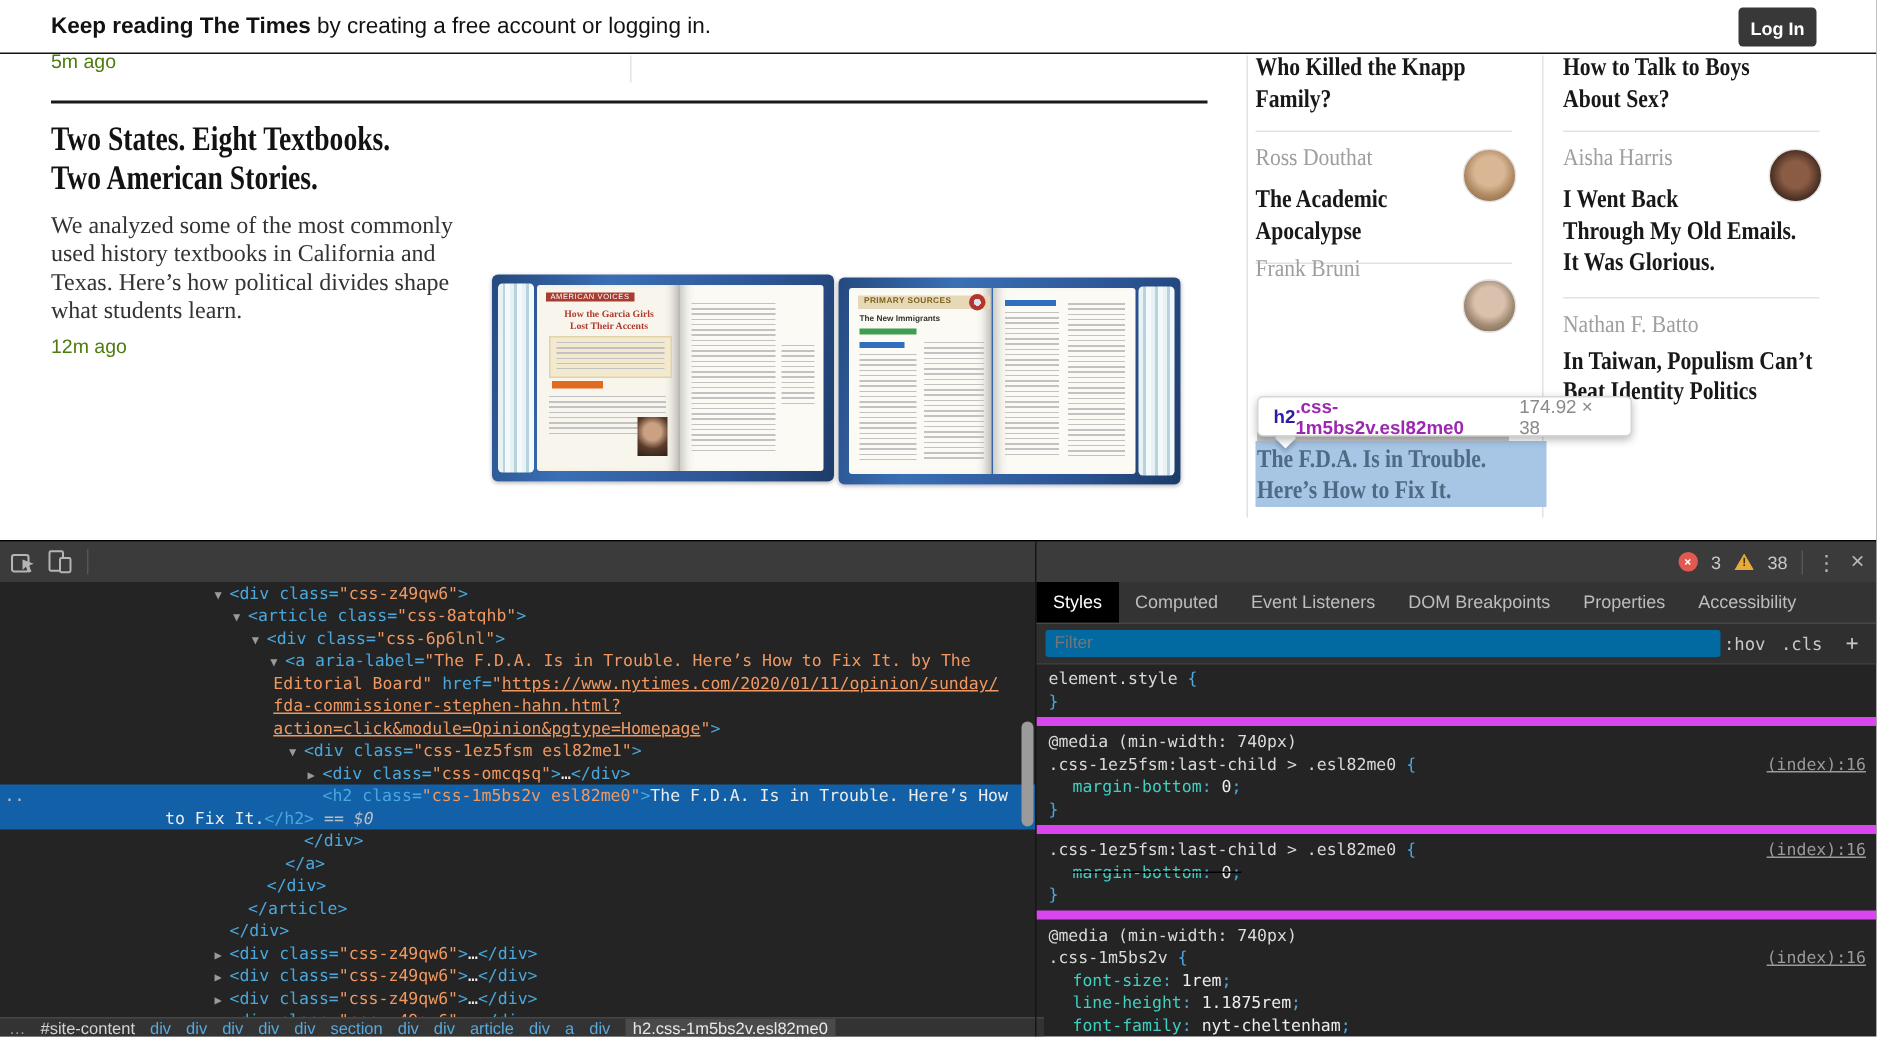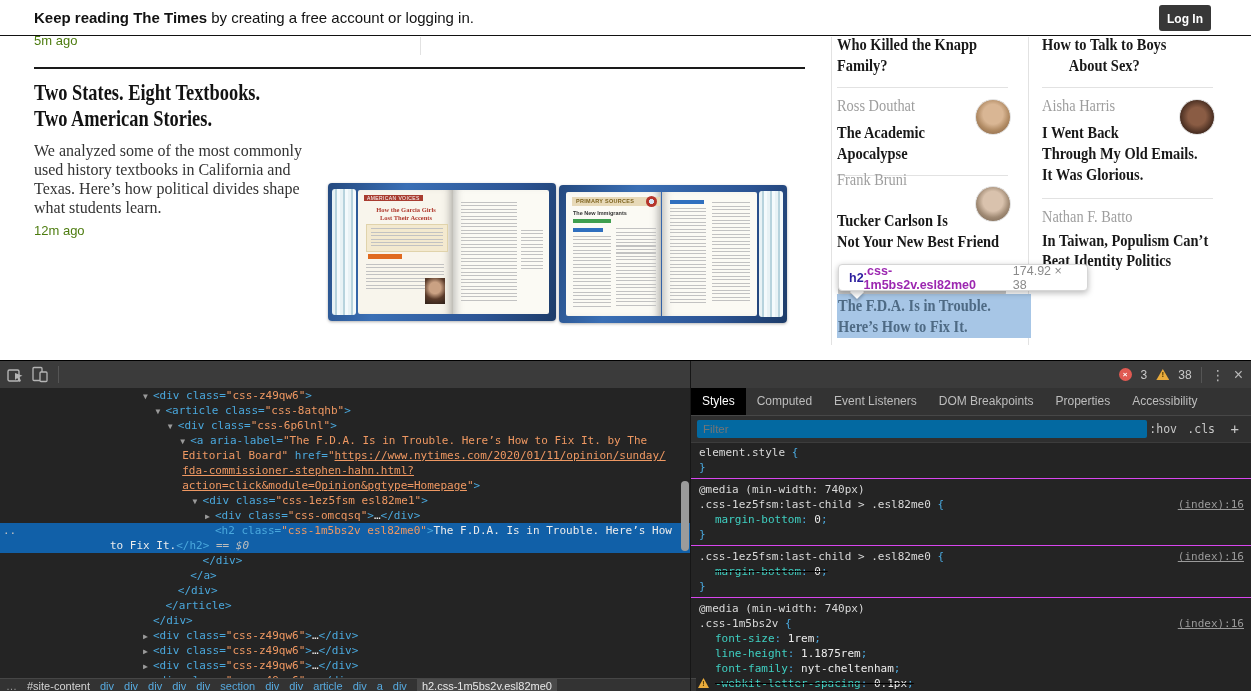--- a/index.html
+++ b/index.html
@@ -106,21 +106,21 @@
   .sb-tabs{position:absolute;left:0;top:27px;width:560px;height:27px;background:#333;
            border-bottom:1px solid #474747;display:flex;}
   .sb-filter{position:absolute;left:0;top:55px;width:560px;height:26px;background:#2f2f2f;
              border-bottom:1px solid #3c3c3c;}
   .sb-filter input{position:absolute;left:6px;top:4px;width:438px;height:18px;background:#0369a1;border:none;
              outline:none;border-radius:2px;color:#ccc;font-size:11.5px;padding:0 6px;
              font-family:"Liberation Sans",sans-serif;}
   .sb-filter .ctl{position:absolute;top:0;line-height:26px;font-size:11.5px;color:#c8c8c8;
              font-family:"DejaVu Sans Mono",monospace;}
   .rules{position:absolute;left:0;top:81px;width:560px;height:250px;overflow:hidden;}
-  .rblock{padding:3px 0;border-bottom:1px solid #d946ef;}
+  .rblock{padding:3px 0;border-bottom:6px solid #d946ef;}
   .rline{position:relative;height:15px;white-space:pre;padding-left:8px;}
   .rline.ind{padding-left:24px;}
   .strike{text-decoration:line-through;}
   .rule-link{position:absolute;right:7px;top:0;color:#9a9a9a;text-decoration:underline;}
   .warn-badge{position:absolute;left:7px;top:2px;width:11px;height:10px;background:#e9ab3c;color:#4a3500;
               font-size:7px;line-height:11px;text-align:center;font-weight:bold;
               clip-path:polygon(50% 0,0 100%,100% 100%);font-family:"Liberation Sans",sans-serif;}
   .crumbs{position:absolute;left:0;top:317px;width:690px;height:14px;background:#333;
           border-top:1px solid #464646;display:flex;align-items:center;gap:10px;padding-left:6px;
           font-size:11px;overflow:hidden;}
@@ -191,24 +191,22 @@
   <div class="abs op-head serif" style="left:837px;top:34px;"><span class="sx" style="transform:scaleX(.85);">Who Killed the Knapp
 Family?</span></div>
   <div class="abs hline" style="left:837px;top:87px;width:171px;"></div>
   <div class="abs op-author serif" style="left:837px;top:97px;"><span class="sx" style="transform:scaleX(.9);">Ross Douthat</span></div>
   <div class="avatar av1" style="left:975px;top:99px;"></div>
   <div class="abs op-head serif" style="left:837px;top:122px;"><span class="sx" style="transform:scaleX(.85);">The Academic
 Apocalypse</span></div>
   <div class="abs hline" style="left:837px;top:175px;width:171px;"></div>
   <div class="abs op-author serif" style="left:837px;top:171px;"><span class="sx" style="transform:scaleX(.9);">Frank Bruni</span></div>
   <div class="avatar av2" style="left:975px;top:186px;"></div>
-  <div class="abs op-head serif" style="left:837px;top:210px;"><span class="sx" style="transform:scaleX(.85);">Tucker Carlson Is
-Not Your New Best Friend</span></div>
-
-  <div class="abs op-head serif" style="left:1042px;top:34px;text-align:center;"><span class="sx" style="transform:scaleX(.85);">How to Talk to Boys
+
+  <div class="abs op-head serif" style="left:1042px;top:34px;"><span class="sx" style="transform:scaleX(.85);">How to Talk to Boys
 About Sex?</span></div>
   <div class="abs hline" style="left:1042px;top:87px;width:171px;"></div>
   <div class="abs op-author serif" style="left:1042px;top:97px;"><span class="sx" style="transform:scaleX(.9);">Aisha Harris</span></div>
   <div class="avatar av3" style="left:1179px;top:99px;"></div>
   <div class="abs op-head serif" style="left:1042px;top:122px;"><span class="sx" style="transform:scaleX(.85);">I Went Back
 Through My Old Emails.
 It Was Glorious.</span></div>
   <div class="abs hline" style="left:1042px;top:198px;width:171px;"></div>
   <div class="abs op-author serif" style="left:1042px;top:208px;"><span class="sx" style="transform:scaleX(.9);">Nathan F. Batto</span></div>
   <div class="abs op-head serif" style="left:1042px;top:231px;line-height:20px;"><span class="sx" style="transform:scaleX(.85);">In Taiwan, Populism Can’t

